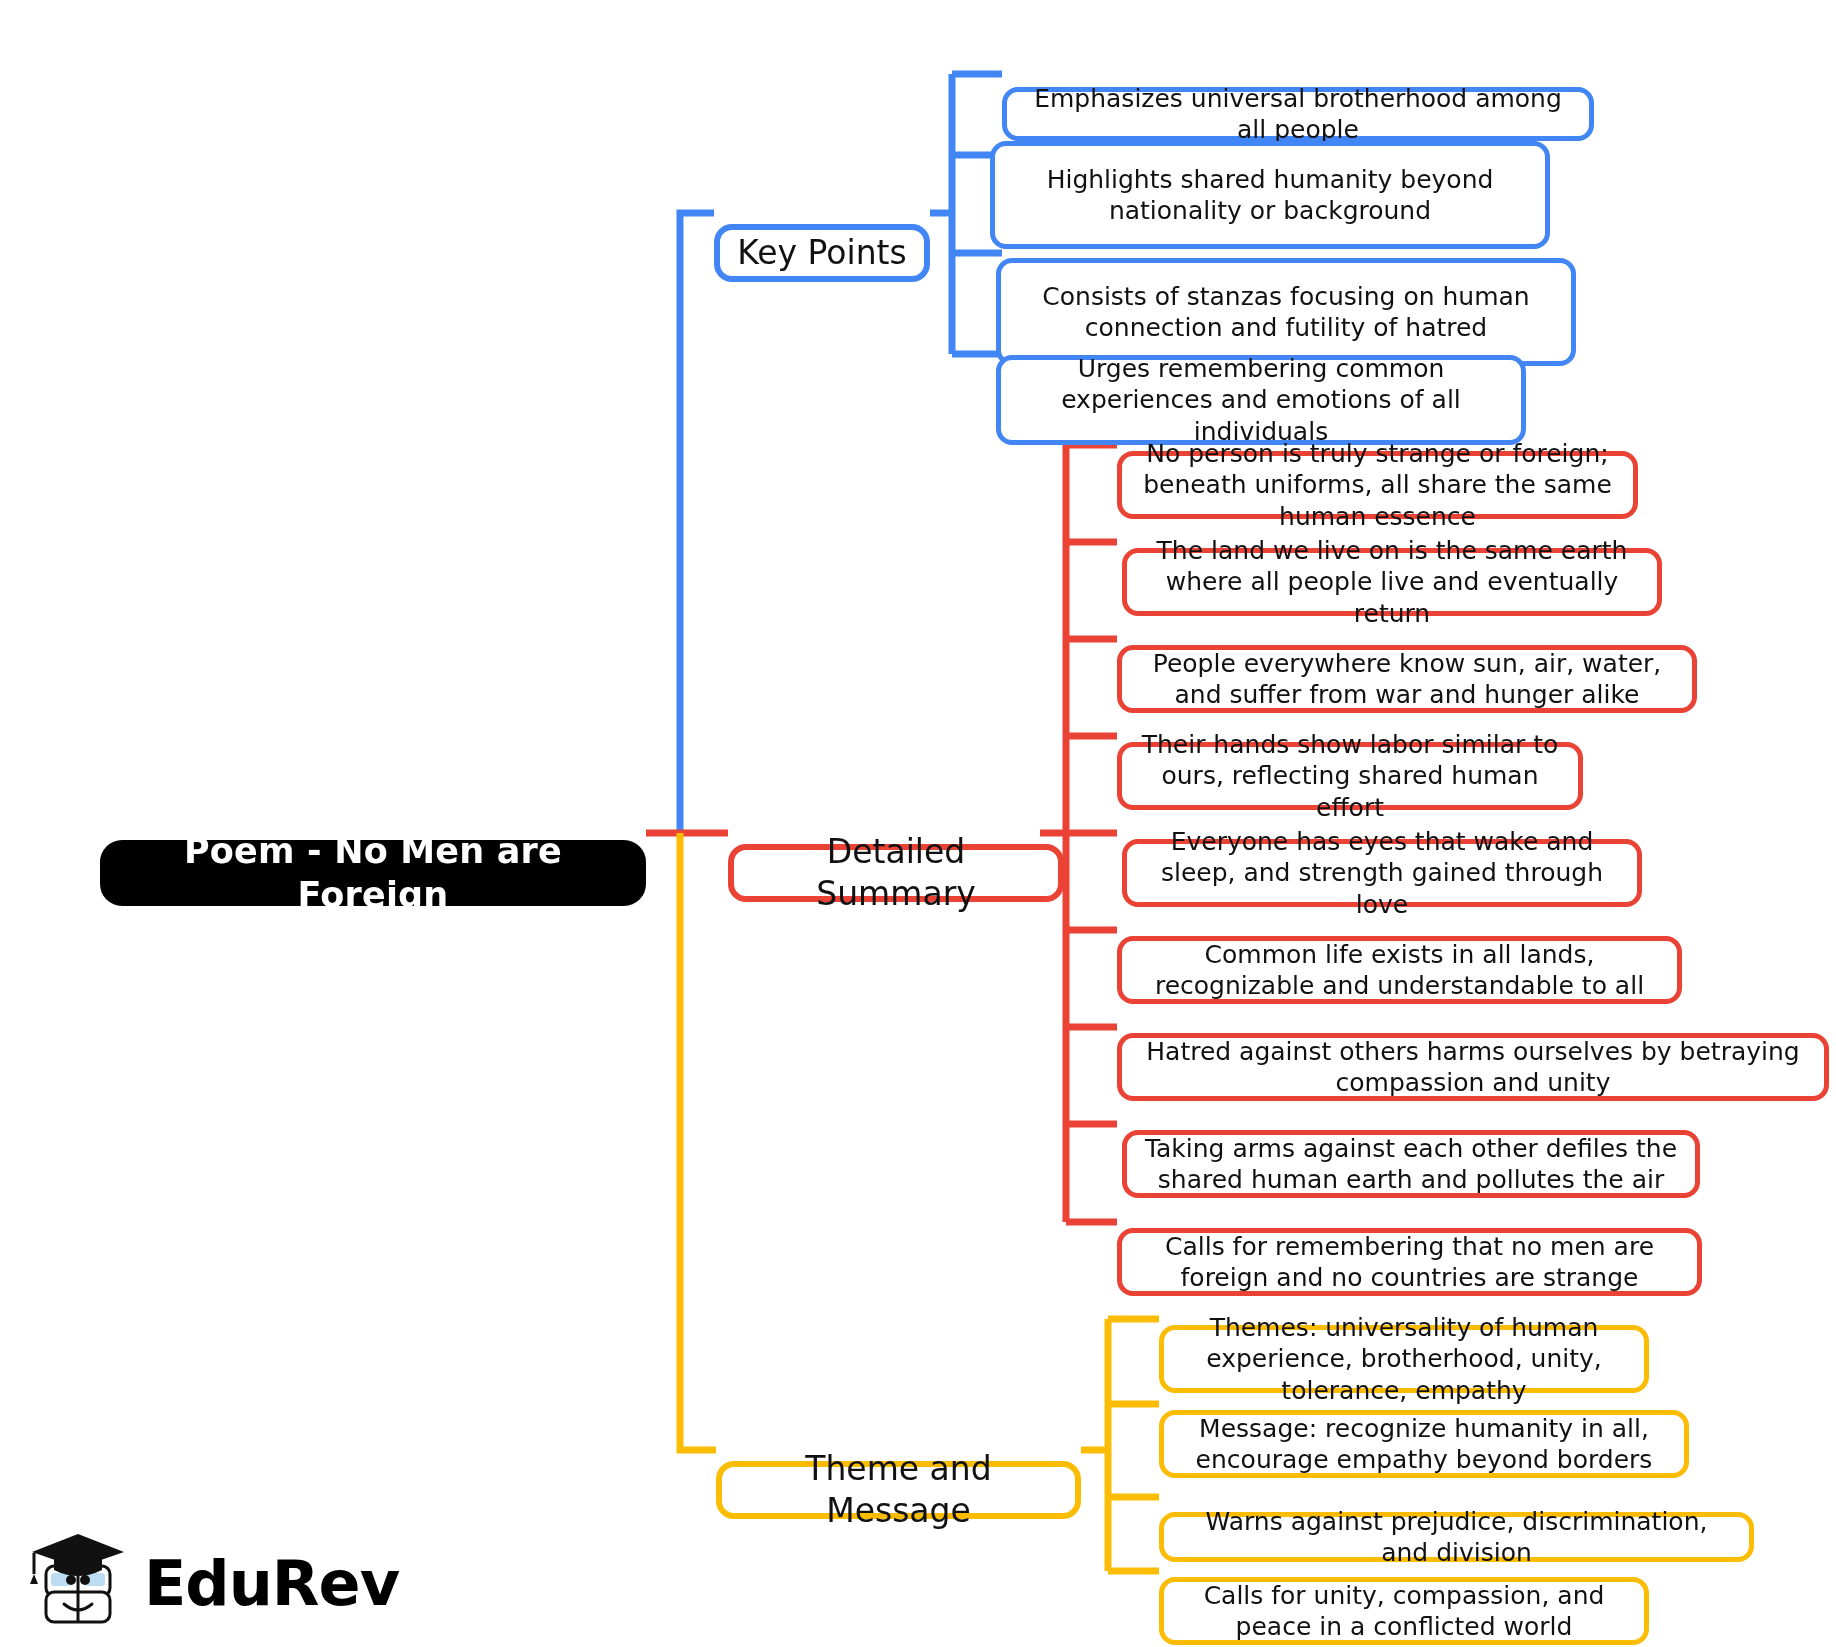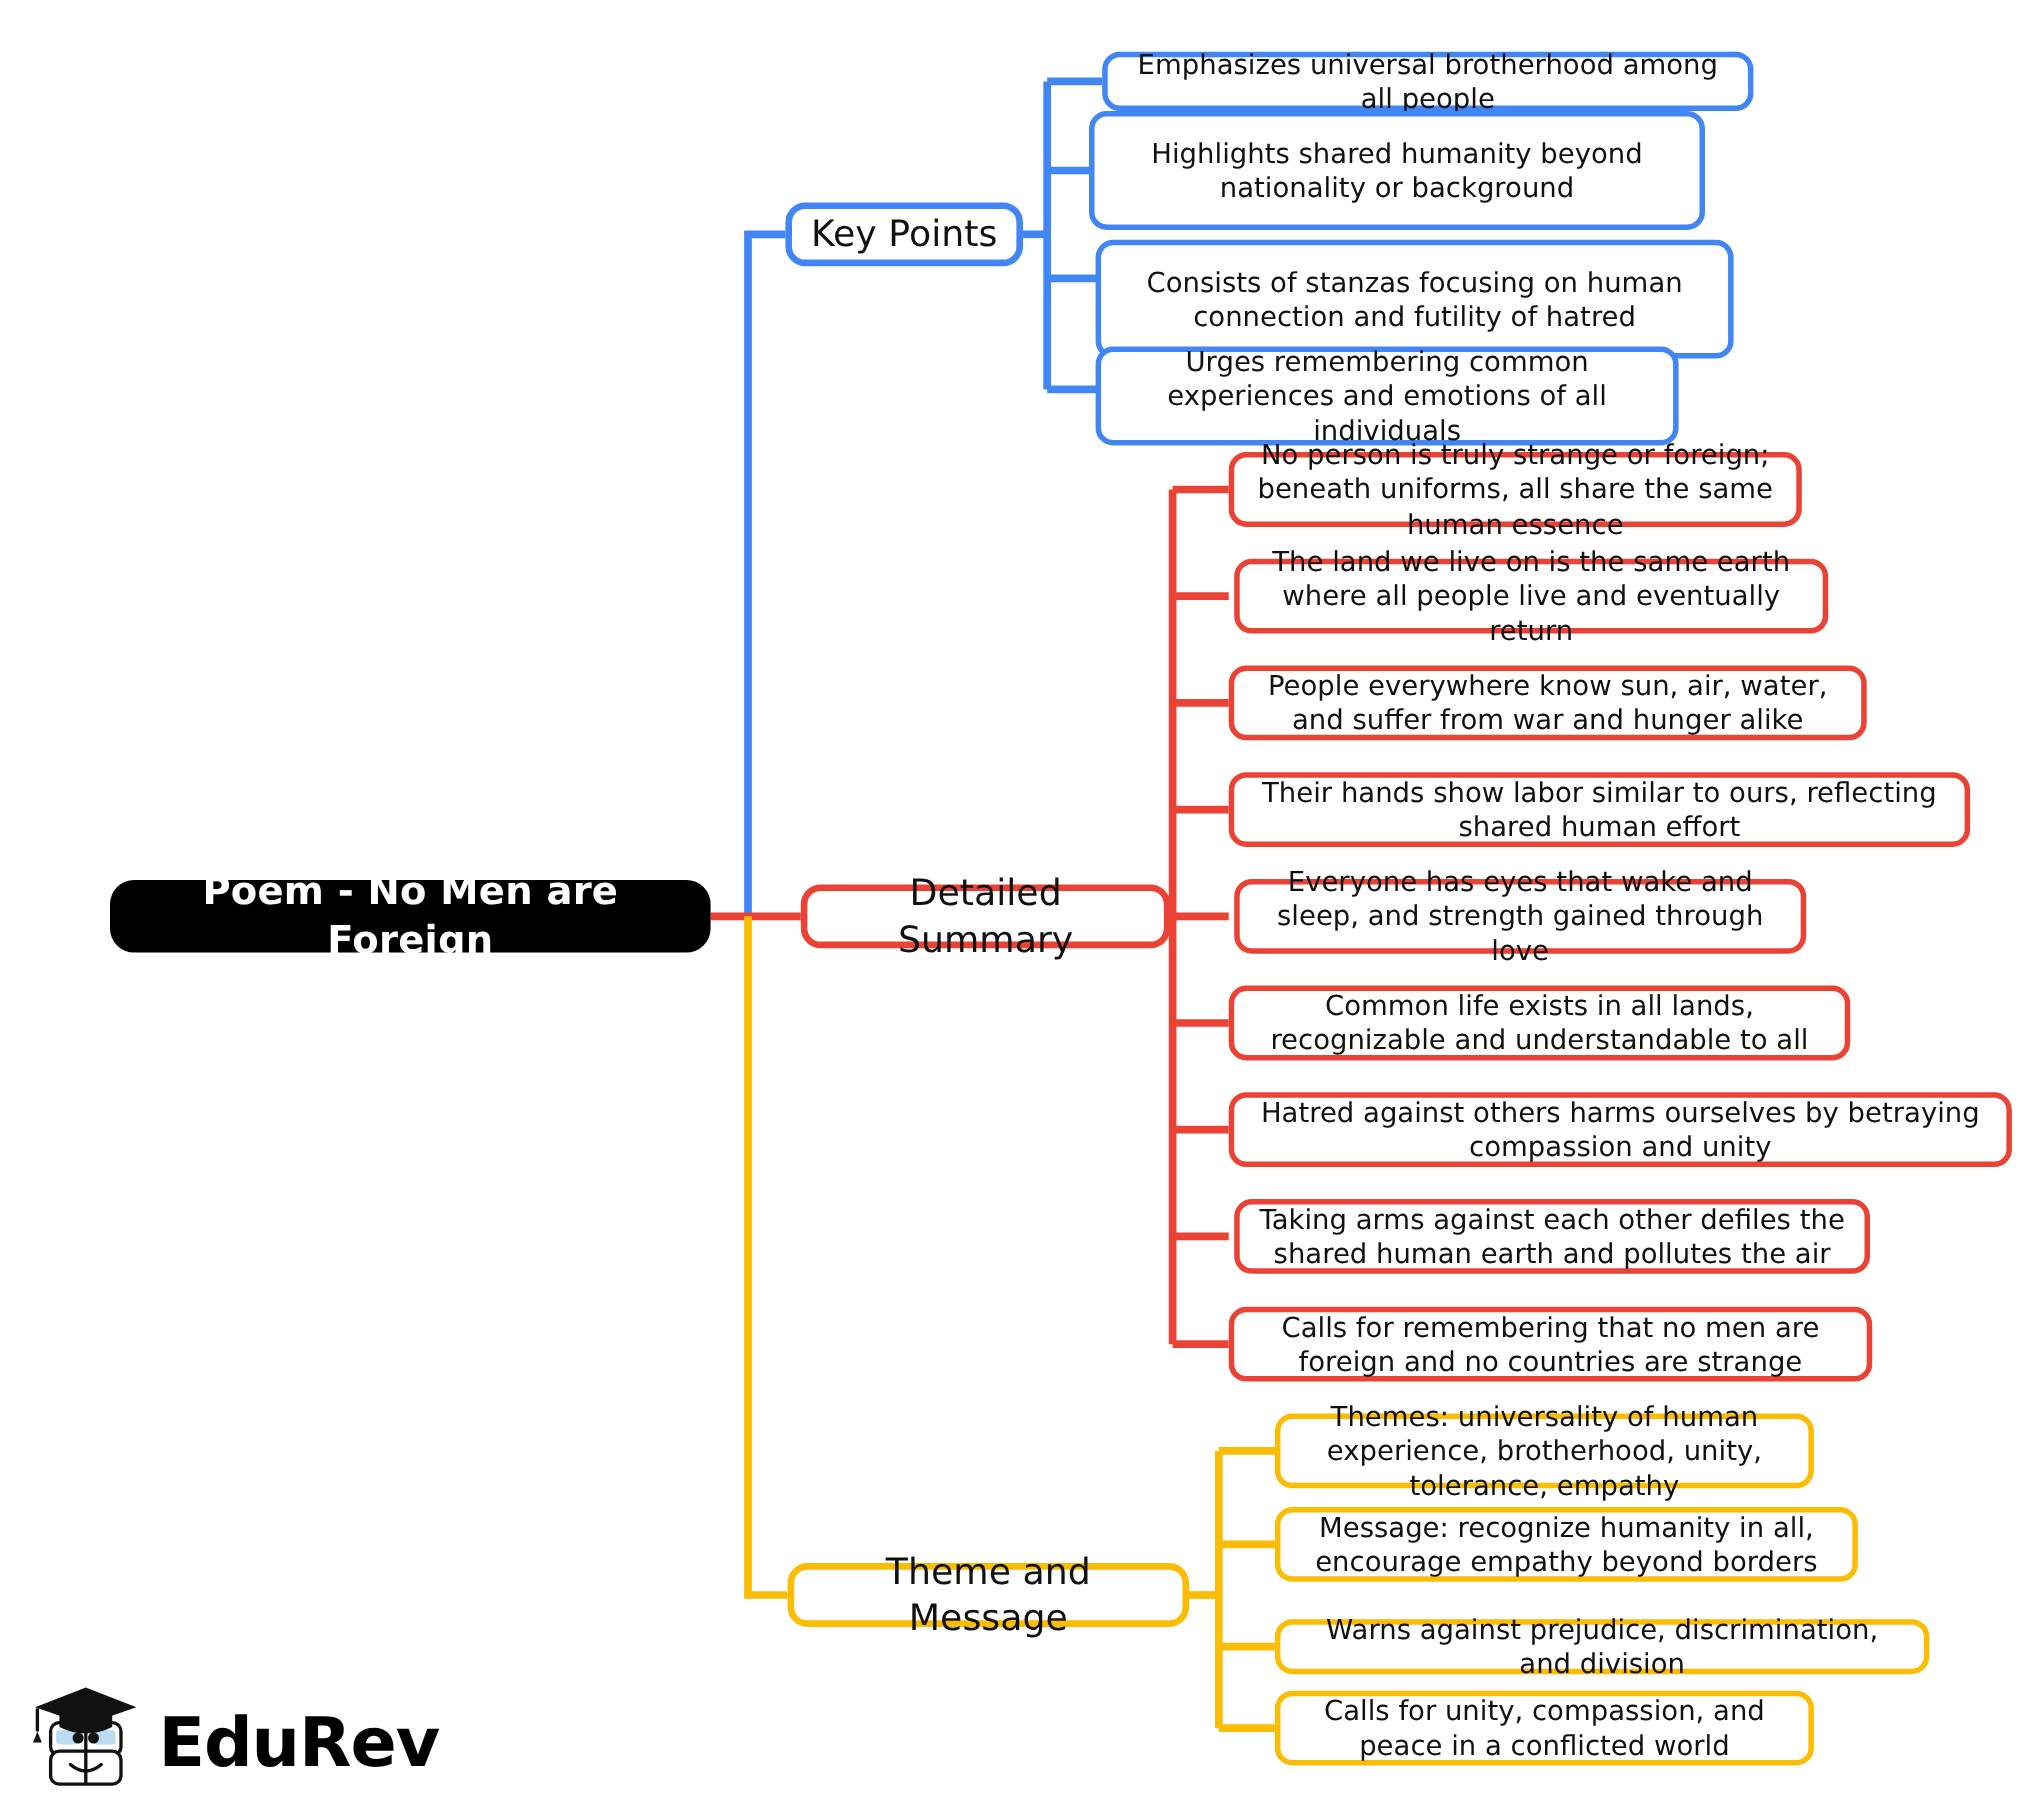--- a/index.html
+++ b/index.html
@@ -30,20 +30,21 @@
   .node {
     position: absolute;
     box-sizing: border-box;
     background: #ffffff;
     display: flex;
     align-items: center;
     justify-content: center;
     text-align: center;
     line-height: 1.26;
     color: #111111;
+    margin-top: 40px;
   }
   .root-node {
     background: #000000;
     color: #ffffff;
     border-radius: 22px;
     font-size: 35px;
     font-weight: bold;
     letter-spacing: 0.2px;
     padding: 0 18px;
   }
@@ -168,21 +169,21 @@
   </div>
 
   <div class="node leaf-node b-red" style="left:1122px; top:508px; width:540px; height:68px;">
     <span>The land we live on is the same earth where all people live and eventually return</span>
   </div>
 
   <div class="node leaf-node b-red" style="left:1117px; top:605px; width:580px; height:68px;">
     <span>People everywhere know sun, air, water, and suffer from war and hunger alike</span>
   </div>
 
-  <div class="node leaf-node b-red" style="left:1117px; top:702px; width:674px; height:68px;">
+  <div class="node leaf-node b-red" style="left:1117px; top:702px; width:466px; height:68px;">
     <span>Their hands show labor similar to ours, reflecting shared human effort</span>
   </div>
 
   <div class="node leaf-node b-red" style="left:1122px; top:799px; width:520px; height:68px;">
     <span>Everyone has eyes that wake and sleep, and strength gained through love</span>
   </div>
 
   <div class="node leaf-node b-red" style="left:1117px; top:896px; width:565px; height:68px;">
     <span>Common life exists in all lands, recognizable and understandable to all</span>
   </div>

